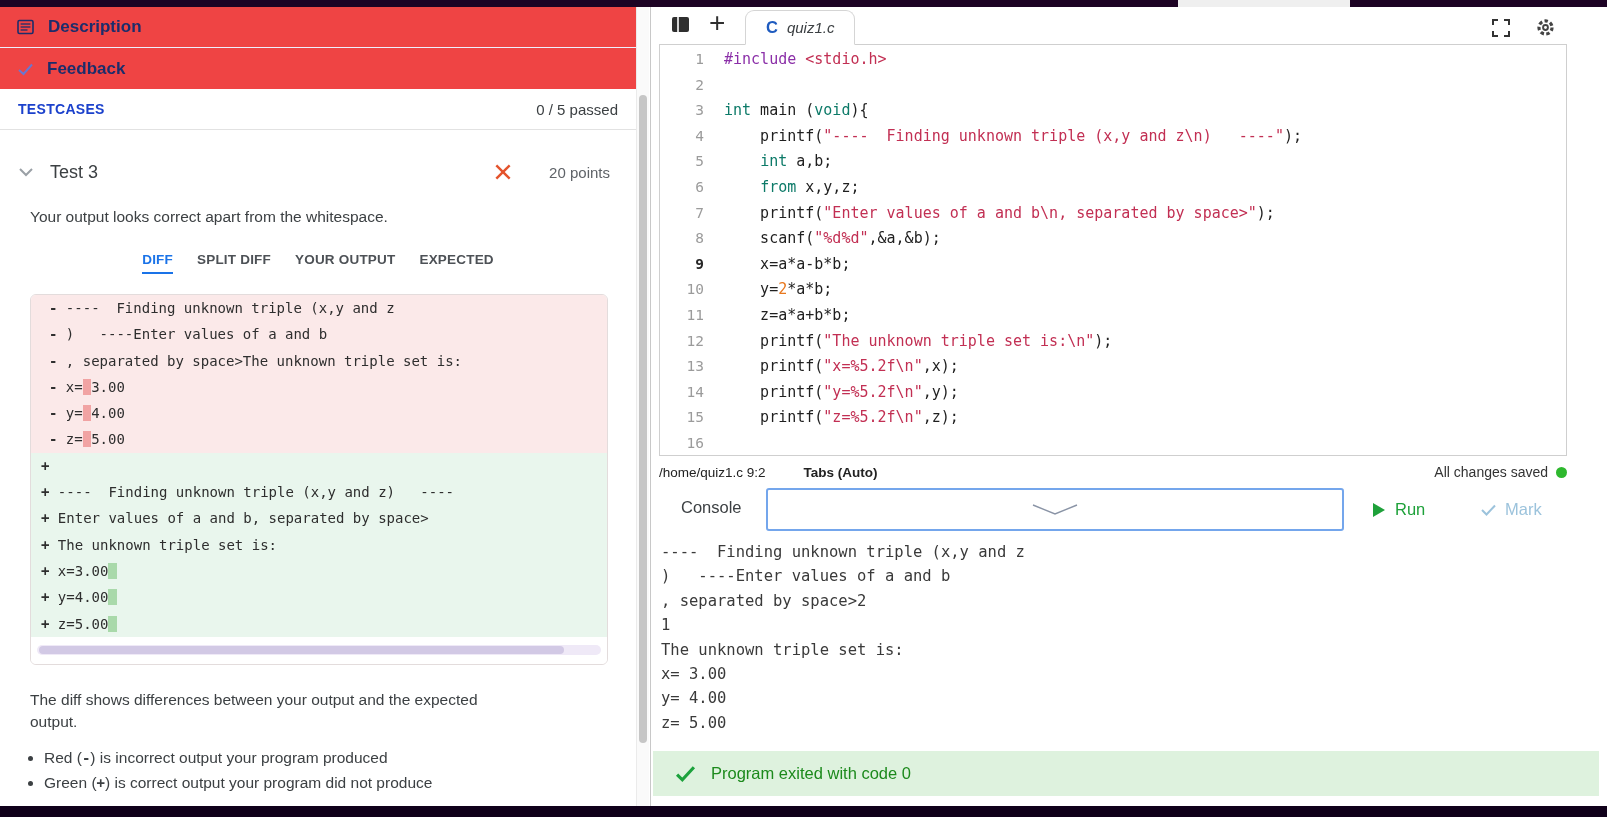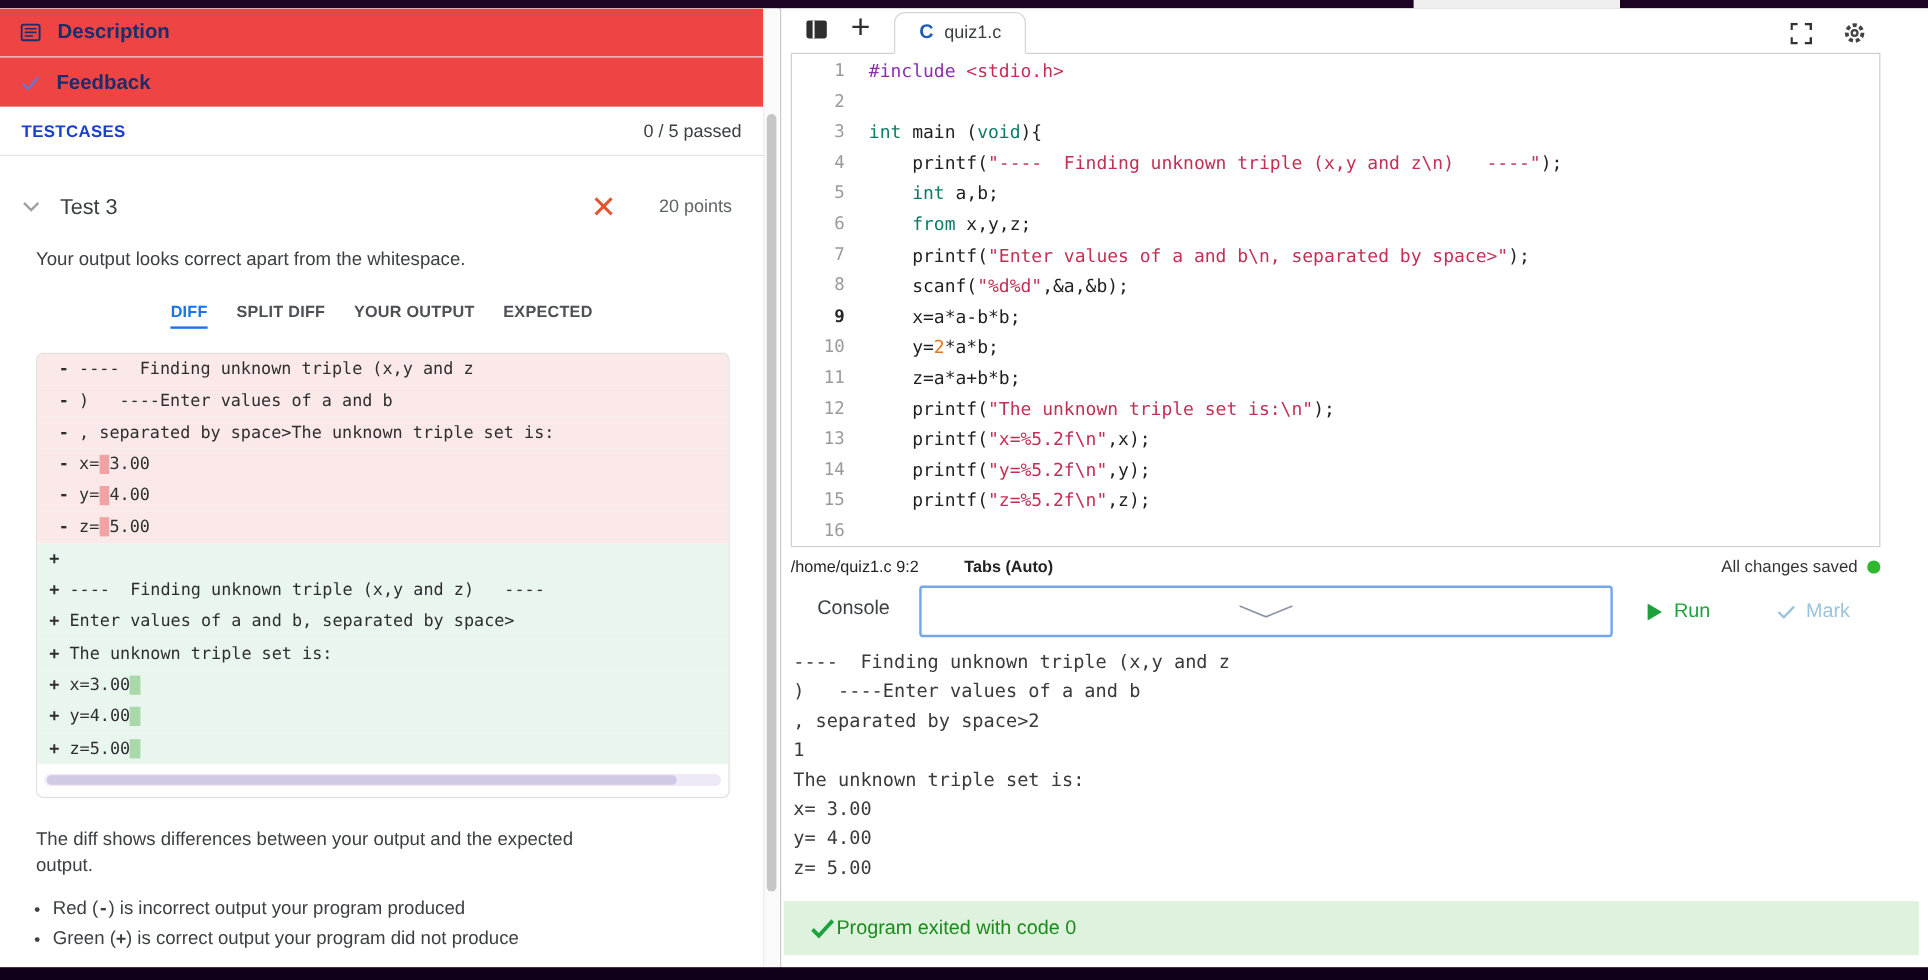--- a/index.html
+++ b/index.html
@@ -52,21 +52,21 @@
   
   .right-panel { position: absolute; left: 650px; top: 7px; width: 957px; height: 799px; background: #fff; border-left: 1px solid #c8c8c8; }
 
   .tabbar { position: absolute; left: 0; top: 0; width: 100%; height: 37px; }
   .panes-icon { position: absolute; left: 20px; top: 9px; }
   .plus-icon { position: absolute; left: 58px; top: -3px; font-size: 28px; font-weight: 300; color: #2f2f2f; line-height: 37px; cursor: pointer; }
   .file-tab { position: absolute; left: 94px; top: 3px; height: 35px; z-index: 2; background: #fff;
               border: 1px solid #d5d5d5; border-bottom: 1px solid #fff; border-radius: 9px 9px 0 0;
               display: flex; align-items: center; gap: 9px; padding: 0 20px; cursor: pointer; }
   .c-ico { font-weight: 800; font-size: 16.5px; color: #1f5bbf; }
-  .tab-label { font-size: 15px; color: #3c4043; }
+  .tab-label { font-size: 15px; color: #3c4043; font-style: italic; }
   .tab-actions { position: absolute; right: 52px; top: 11px; display: flex; gap: 26px; align-items: center; }
 
   .code-box { position: absolute; left: 8px; top: 37px; width: 908px; height: 412px; border: 1px solid #cfcfcf;
               background: #fff; padding-top: 2px; overflow: hidden; z-index: 1; }
   .code-row { display: flex; height: 25.6px; line-height: 25.6px; }
   .ln { flex: none; width: 56px; text-align: right; padding-right: 12px; font-family: "DejaVu Sans Mono", monospace;
         font-size: 14.5px; color: #9b9b9b; }
   .ln.active { color: #262626; font-weight: 600; }
   .code-text { font-family: "DejaVu Sans Mono", monospace; font-size: 15px; color: #1f1f1f; white-space: pre; padding-left: 8px; }
   .tok-kw { color: #0c7a68; }
@@ -87,21 +87,21 @@
   .run-btn { position: absolute; left: 722px; top: 0; height: 43px; display: flex; align-items: center; gap: 10px;
              font-size: 16.5px; color: #1ea13a; cursor: pointer; }
   .play { width: 0; height: 0; border-left: 12px solid #1ea13a; border-top: 7px solid transparent; border-bottom: 7px solid transparent; }
   .mark-btn { position: absolute; left: 830px; top: 0; height: 43px; display: flex; align-items: center; gap: 9px;
               font-size: 16.5px; color: #9cc3dc; cursor: pointer; }
 
   .console-out { position: absolute; left: 10px; top: 533px; font-family: "DejaVu Sans Mono", monospace; font-size: 15.5px;
                  line-height: 24.4px; color: #3a3a3a; white-space: pre; }
 
   .exit-banner { position: absolute; left: 2px; top: 744px; width: 946px; height: 45px; background: #def2de;
-                 display: flex; align-items: center; gap: 1px; padding-left: 22px; }
+                 display: flex; align-items: center; gap: 15px; padding-left: 22px; }
   .exit-text { font-size: 16.5px; color: #1c8a1c; }
 </style>
 </head>
 <body>
 
 <div class="screen">
 
   <div class="topbar"></div>
   <div class="topbar-seg"></div>
 

